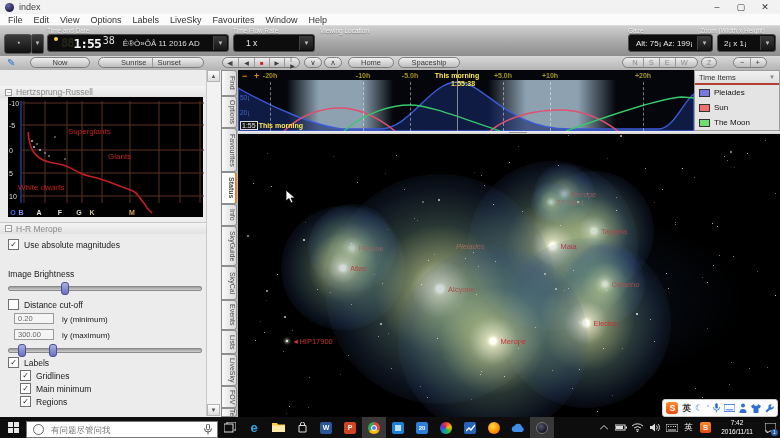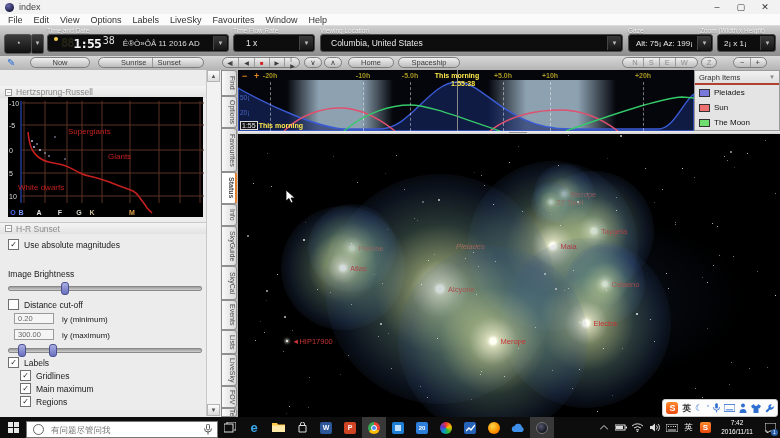--- a/index.html
+++ b/index.html
@@ -191,24 +191,20 @@
       <span class="tb-caret">▼</span>
     </div>
 
     <div class="tb-label" style="left:233px">Time Flow Rate</div>
     <div class="tb-box" id="flow-box">
       <span>1 x</span>
       <span class="tb-caret">▼</span>
     </div>
 
     <div class="tb-label" style="left:320px">Viewing Location</div>
-    <div class="tb-box" id="loc-box">
-      <span>Columbia, United States</span>
-      <span class="tb-caret">▼</span>
-    </div>
 
     <div class="tb-label" style="left:628px">Gaze</div>
     <div class="tb-box" id="gaze-box">
       <span>Alt: 75¡ Az: 199¡</span>
       <span class="tb-caret">▼</span>
     </div>
 
     <div class="tb-label" style="left:700px">Zoom (Width x Height)</div>
     <div class="tb-box" id="zoom-box">
       <span>2¡ x 1¡</span>
@@ -295,21 +291,21 @@
             <circle cx="37" cy="56" r="0.8"></circle>
             <circle cx="41" cy="59" r="0.8"></circle>
           <circle cx="47" cy="40" r="0.7"></circle>
             <circle cx="57" cy="62" r="0.7"></circle>
         </g>
       </svg>
     <span class="hr-ylabel" style="top: 6px;">-10</span><span class="hr-ylabel" style="top: 28px;">-5</span><span class="hr-ylabel" style="top: 53px;">0</span><span class="hr-ylabel" style="top: 76px;">5</span><span class="hr-ylabel" style="top: 99px;">10</span><span class="hr-xlabel" style="left: 5px; color: rgb(77, 109, 255);">O</span><span class="hr-xlabel" style="left: 13px; color: rgb(123, 151, 255);">B</span><span class="hr-xlabel" style="left: 31px; color: rgb(226, 226, 226);">A</span><span class="hr-xlabel" style="left: 52px; color: rgb(221, 221, 221);">F</span><span class="hr-xlabel" style="left: 71px; color: rgb(216, 216, 204);">G</span><span class="hr-xlabel" style="left: 84px; color: rgb(208, 192, 160);">K</span><span class="hr-xlabel" style="left: 124px; color: rgb(221, 162, 78);">M</span><span class="hr-region" style="left: 60px; top: 30px;">Supergiants</span><span class="hr-region" style="left: 100px; top: 55px;">Giants</span><span class="hr-region" style="left: 10px; top: 86px;">White dwarfs</span></div>
 
     <div class="sec-head" id="sec-hropt">
       <span class="boxicon">−</span>
-      <span>H-R Sunset</span>
+      <span>H-R Merope</span>
     </div>
 
     <div id="hr-checks-top">
         <div class="opt-row">
           <span class="cb">✓</span>
           <span class="opt-label">Use absolute magnitudes</span>
         </div>
       </div>
     <div id="brightness-label">Image Brightness</div>
     <div class="slider-track" id="brt-track">
@@ -331,21 +327,21 @@
         <div class="opt-row">
           <span class="cb">✓</span>
           <span class="opt-label">Labels</span>
         </div>
         <div class="opt-row" style="margin-left: 12px;">
           <span class="cb">✓</span>
           <span class="opt-label">Gridlines</span>
         </div>
         <div class="opt-row" style="margin-left: 12px;">
           <span class="cb">✓</span>
-          <span class="opt-label">Main maximum</span>
+          <span class="opt-label">Main minimum</span>
         </div>
         <div class="opt-row" style="margin-left: 12px;">
           <span class="cb">✓</span>
           <span class="opt-label">Regions</span>
         </div>
       </div>
 
     <div id="lp-scroll">
       <div class="scroll-btn" style="top:0">▲</div>
       <div class="scroll-btn" style="bottom:0">▼</div>
@@ -401,21 +397,21 @@
         <span class="tl-alt" style="top: 24px;">50¡</span>
         <span class="tl-alt" style="top: 39px;">20¡</span>
       </div>
     <div id="tl-tooltip">
       <span class="frag">1:55</span><span>This morning</span>
     </div>
   </div>
 
   <div id="graphitems">
     <div id="gi-head">
-      <span>Graph Items</span>
+      <span>Time Items</span>
       <span class="gi-caret">▼</span>
     </div>
     <div id="gi-rows">
         <div class="gi-row">
           <span class="gi-swatch" style="background: rgb(120, 120, 221);"></span>
           <span class="gi-label">Pleiades</span>
         </div>
         <div class="gi-row">
           <span class="gi-swatch" style="background: rgb(238, 112, 112);"></span>
           <span class="gi-label">Sun</span>

